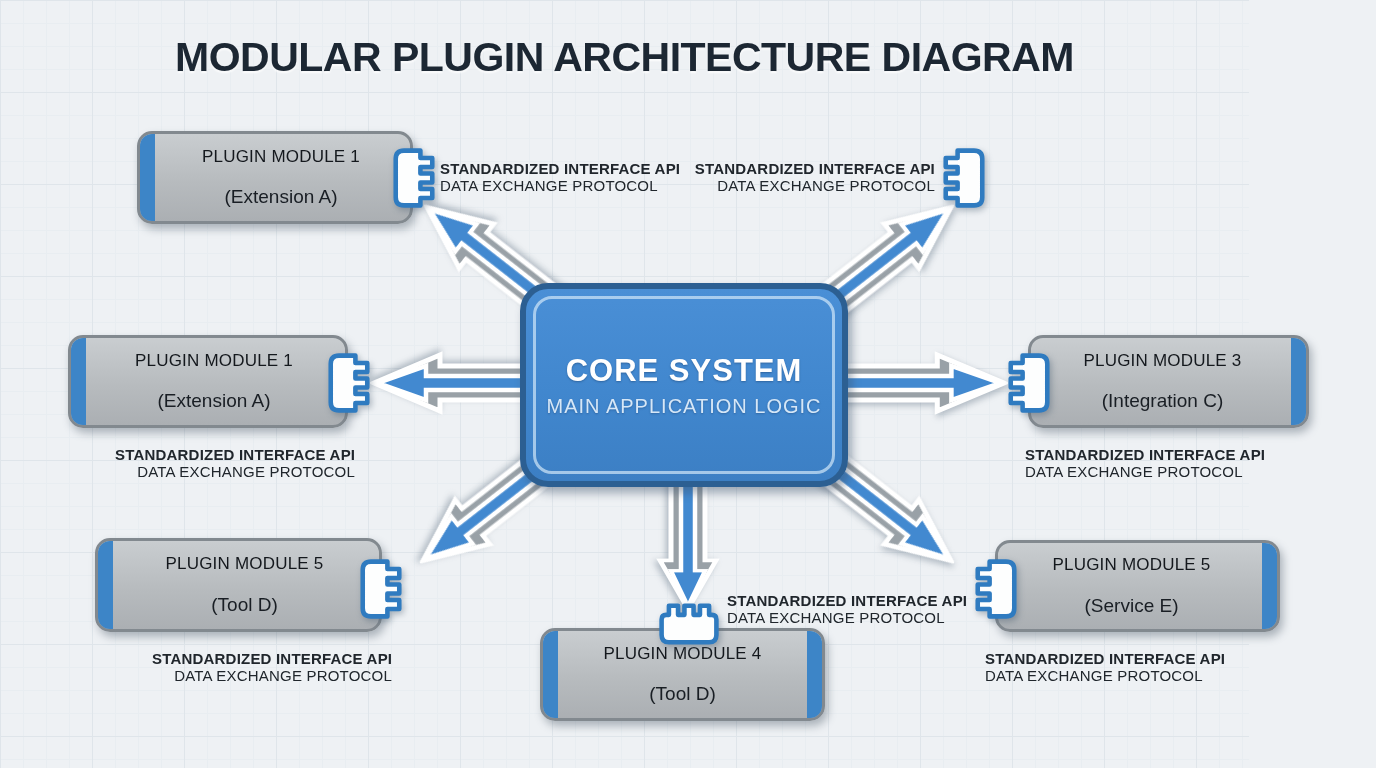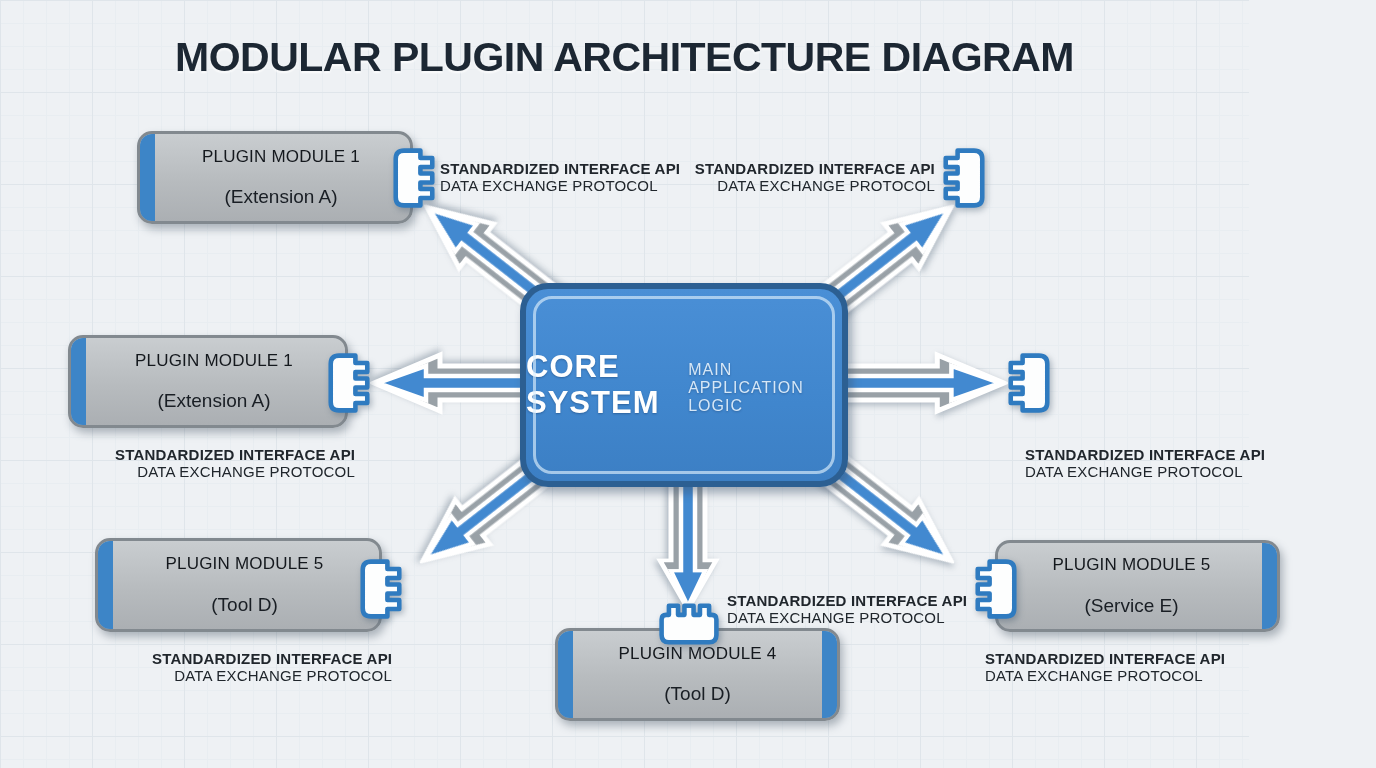--- a/index.html
+++ b/index.html
@@ -29,33 +29,33 @@
     position:absolute;height:64px;transform-origin:0 50%;z-index:1;
     filter:drop-shadow(2px 3px 3px rgba(70,90,110,0.35));
   }
   .arrow svg{width:100%;height:100%;display:block;}
   
   .core{
     position:absolute;left:520px;top:283px;width:328px;height:204px;
     background:linear-gradient(180deg,#4a8fd6 0%,#4086cd 60%,#3c7fc4 100%);
     border:6px solid #2c5f92;border-radius:28px;z-index:5;
     box-shadow:4px 6px 10px rgba(60,80,105,0.45);
-    display:flex;align-items:center;justify-content:center;
+    display:flex;flex-direction:column;align-items:center;justify-content:center;
     box-sizing:border-box;
   }
   .core::after{
     content:"";position:absolute;inset:7px;border:3px solid rgba(220,238,252,0.65);
     border-radius:19px;pointer-events:none;
   }
   .core-title{
     font-size:31px;font-weight:700;color:#ffffff;letter-spacing:1px;
     text-shadow:0 1px 2px rgba(20,50,90,0.4);
   }
   .core-subtitle{
-    margin-top:6px;font-size:16px;font-weight:400;color:#d6e7f7;letter-spacing:1px;
+    margin-top:6px;font-size:20px;font-weight:400;color:#d6e7f7;letter-spacing:1px;
     text-shadow:0 1px 2px rgba(20,50,90,0.35);
   }
   
   .module{
     position:absolute;z-index:3;box-sizing:border-box;
     background:linear-gradient(180deg,#c9cdd0 0%,#b7bbbe 55%,#abafb3 100%);
     border:3px solid #82898f;border-radius:15px;
     box-shadow:3px 5px 8px rgba(70,85,100,0.4);
     display:flex;align-items:center;justify-content:center;overflow:hidden;
   }
@@ -149,30 +149,37 @@
 
 
   <div class="module stripe-left" style="left:68px;top:335px;width:280px;height:93px">
     <div class="stripe"></div>
     <div class="module-text">
       <div class="module-title">PLUGIN MODULE 1</div>
       <div class="module-subtitle">(Extension A)</div>
     </div>
   </div>
 
+  <div class="module stripe-right" style="left:1028px;top:335px;width:281px;height:93px">
+    <div class="stripe"></div>
+    <div class="module-text">
+      <div class="module-title">PLUGIN MODULE 3</div>
+      <div class="module-subtitle">(Integration C)</div>
+    </div>
+  </div>
 
   <div class="module stripe-left" style="left:95px;top:538px;width:287px;height:94px">
     <div class="stripe"></div>
     <div class="module-text">
       <div class="module-title">PLUGIN MODULE 5</div>
       <div class="module-subtitle">(Tool D)</div>
     </div>
   </div>
 
-  <div class="module" style="left:555px;top:628px;width:285px;height:93px">
+  <div class="module" style="left:540px;top:628px;width:285px;height:93px">
     <div class="stripe s2"></div>
     <div class="stripe s3"></div>
     <div class="module-text">
       <div class="module-title">PLUGIN MODULE 4</div>
       <div class="module-subtitle">(Tool D)</div>
     </div>
   </div>
 
   <div class="module stripe-right" style="left:995px;top:540px;width:285px;height:92px">
     <div class="stripe"></div>

